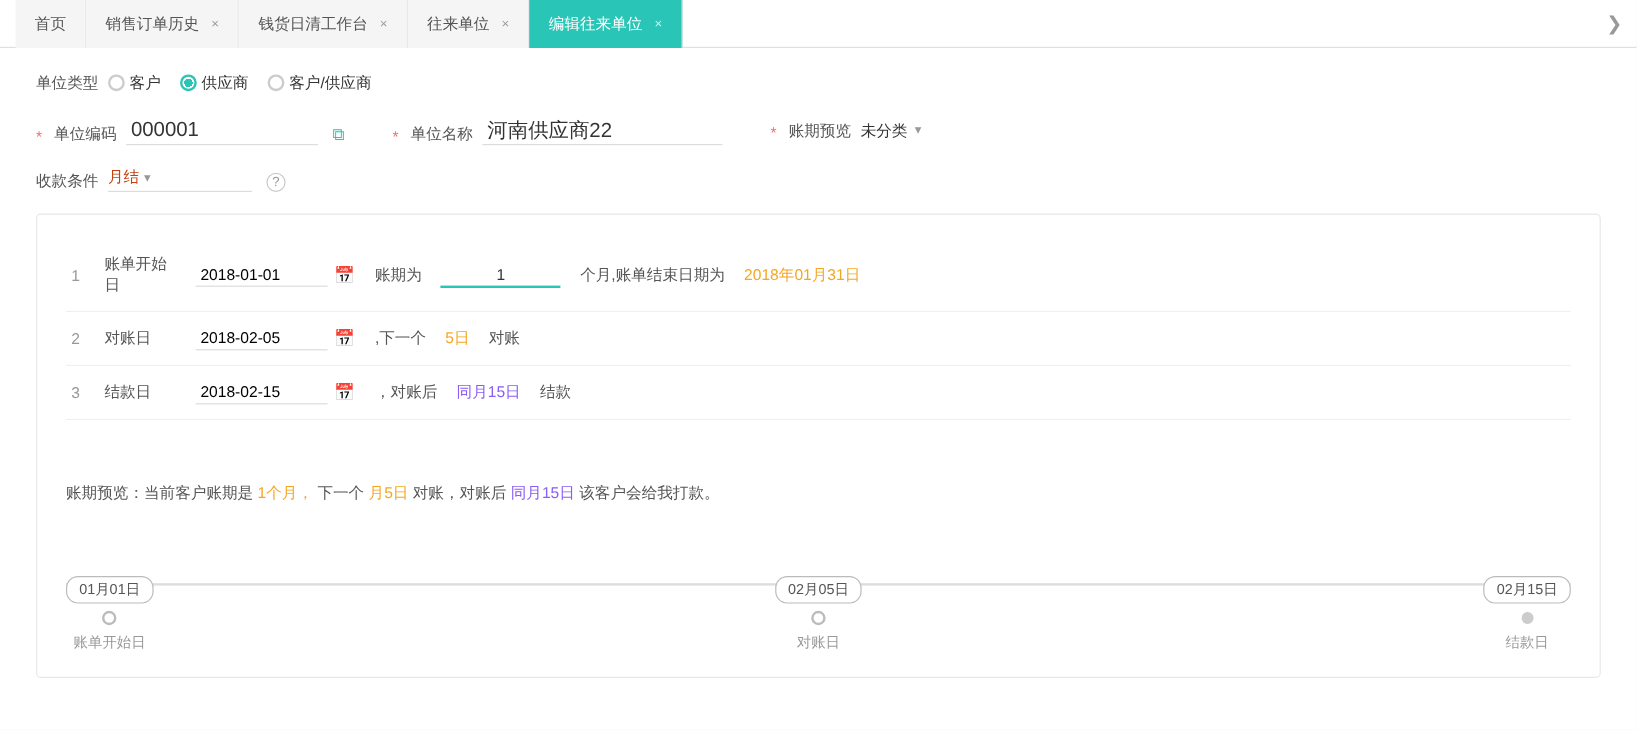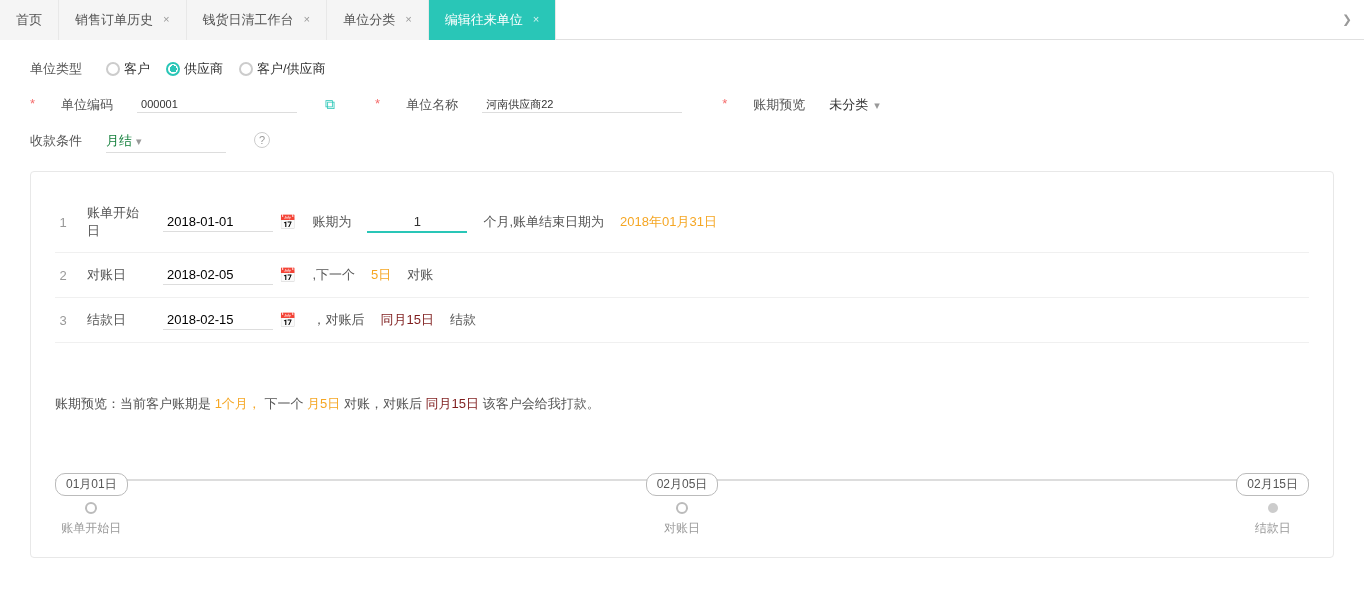--- a/index.html
+++ b/index.html
@@ -5,22 +5,21 @@
     * { box-sizing: border-box; margin: 0; padding: 0; }
     body { font-family: 'Microsoft YaHei', Arial, sans-serif; font-size: 13px; background: #f5f5f5; color: #333; }
 
     
     .tabs-bar {
       display: flex;
       align-items: center;
       background: #fff;
       border-bottom: 1px solid #e0e0e0;
       height: 40px;
-      padding-left: 0;
-      font-family: Liberation Mono, monospace;
+      padding-left: 13px;
     }
     .tab-item {
       display: flex;
       align-items: center;
       padding: 0 16px;
       height: 40px;
       cursor: pointer;
       font-size: 13px;
       color: #555;
       border-right: 1px solid #e8e8e8;
@@ -58,38 +57,38 @@
 
     
     .form-row {
       display: flex;
       align-items: center;
       margin-bottom: 18px;
       gap: 40px;
     }
     .form-group {
       display: flex;
-      align-items: flex-start;
-      gap: 24px;
+      align-items: flex-end;
+      gap: 8px;
     }
     .form-label {
       color: #555;
       white-space: nowrap;
       font-size: 13px;
     }
     .required-star {
       color: #f56c6c;
       margin-right: 2px;
     }
     .form-input {
       border: none;
       border-bottom: 1px solid #ddd;
       outline: none;
       padding: 2px 4px;
-      font-size: 11px;
+      font-size: 17px;
       color: #333;
       background: transparent;
       width: 160px;
     }
     .form-input-wide {
       width: 200px;
     }
 
     
     .radio-group {
@@ -118,21 +117,21 @@
     
     .select-wrapper {
       display: flex;
       align-items: center;
       border-bottom: 1px solid #ddd;
       padding-bottom: 2px;
       cursor: pointer;
       min-width: 120px;
     }
     .select-value {
-      color: #15803d;
+      color: #c2410c;
       font-size: 13px;
     }
     .select-arrow {
       margin-left: 4px;
       color: #999;
       font-size: 11px;
     }
     .help-icon {
       display: inline-flex;
       align-items: center;
@@ -231,21 +230,21 @@
       color: #333;
       background: transparent;
       width: 100px;
       text-align: center;
     }
     .highlight-orange {
       color: #f5a623;
       font-weight: 500;
     }
     .highlight-teal {
-      color: #7f1d1d;
+      color: #8b5cf6;
       font-weight: 500;
     }
     .row-desc {
       color: #555;
       font-size: 13px;
     }
 
     
     .preview-section {
       margin-top: 16px;
@@ -322,21 +321,21 @@
   </div>
   <div class="tab-item">
     <span>销售订单历史</span>
     <span class="tab-close">×</span>
   </div>
   <div class="tab-item">
     <span>钱货日清工作台</span>
     <span class="tab-close">×</span>
   </div>
   <div class="tab-item">
-    <span>单位分类</span>
+    <span>往来单位</span>
     <span class="tab-close">×</span>
   </div>
   <div class="tab-item active">
     <span>编辑往来单位</span>
     <span class="tab-close">×</span>
   </div>
   <div class="tab-more">
     <span>❯</span>
   </div>
 </div>

